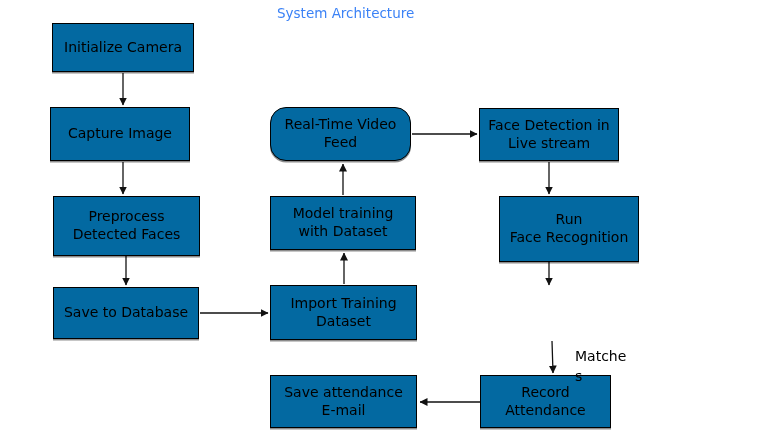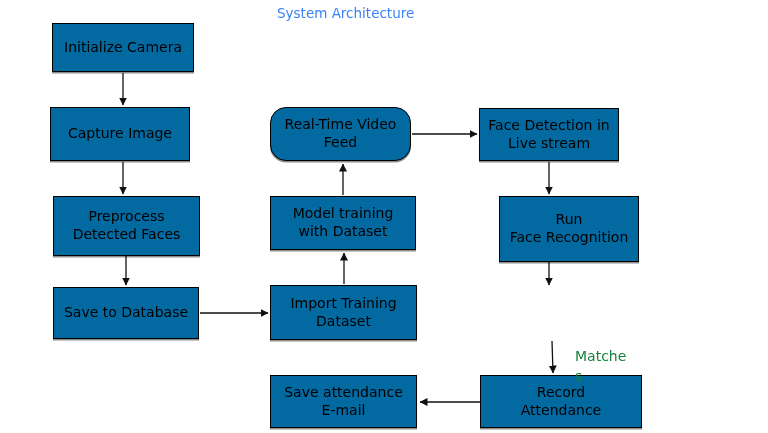--- a/index.html
+++ b/index.html
@@ -45,21 +45,21 @@
   }
   #edges line { stroke: #111111; stroke-width: 1.3; }
   #edge-label-matches {
     position: absolute;
     left: 575px;
     top: 347px;
     width: 54px;
     font-size: 14px;
     line-height: 1.4;
     word-break: break-all;
-    color: #15803d;
+    color: #000000;
     text-align: left;
   }
 </style>
 </head>
 <body>
 
 <div id="canvas">
 
   <div id="title" style="color: #3b82f6;">System Architecture</div>
 
@@ -123,20 +123,20 @@
     <span class="node-label">Face Detection in
 Live stream</span>
   </div>
 
   <div class="node" style="left:479px; top:196px; width:140px; height:66px;margin-left:20px;">
     <span class="node-label">Run
 Face Recognition</span>
   </div>
 
 
-  <div class="node" style="left:480px; top:375px; width:162px; height:53px;">
+  <div class="node" style="left:480px; top:375px; width:131px; height:53px;">
     <span class="node-label">Record
 Attendance</span>
   </div>
 
   <div id="edge-label-matches">Matches</div>
 
 </div>
 
 </body></html>

